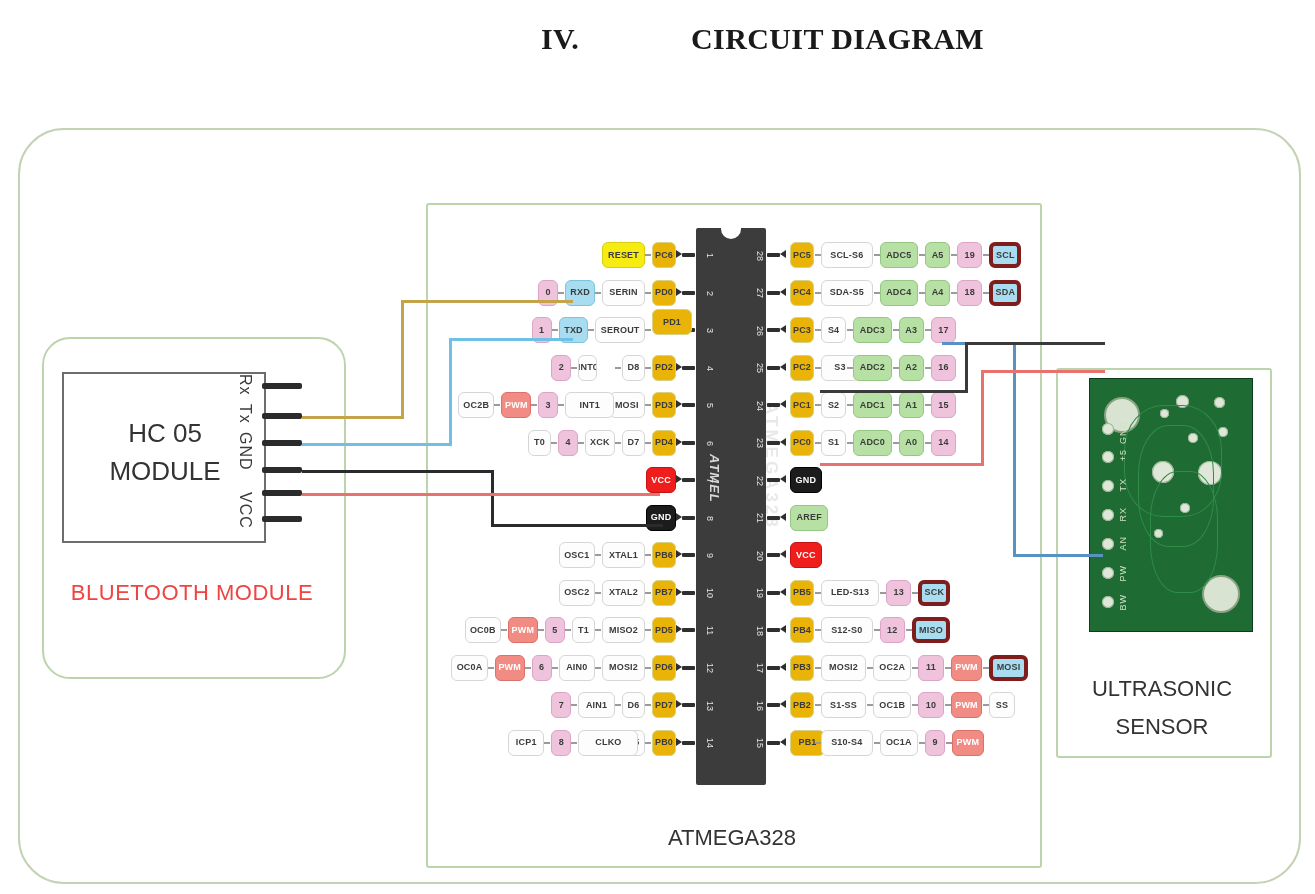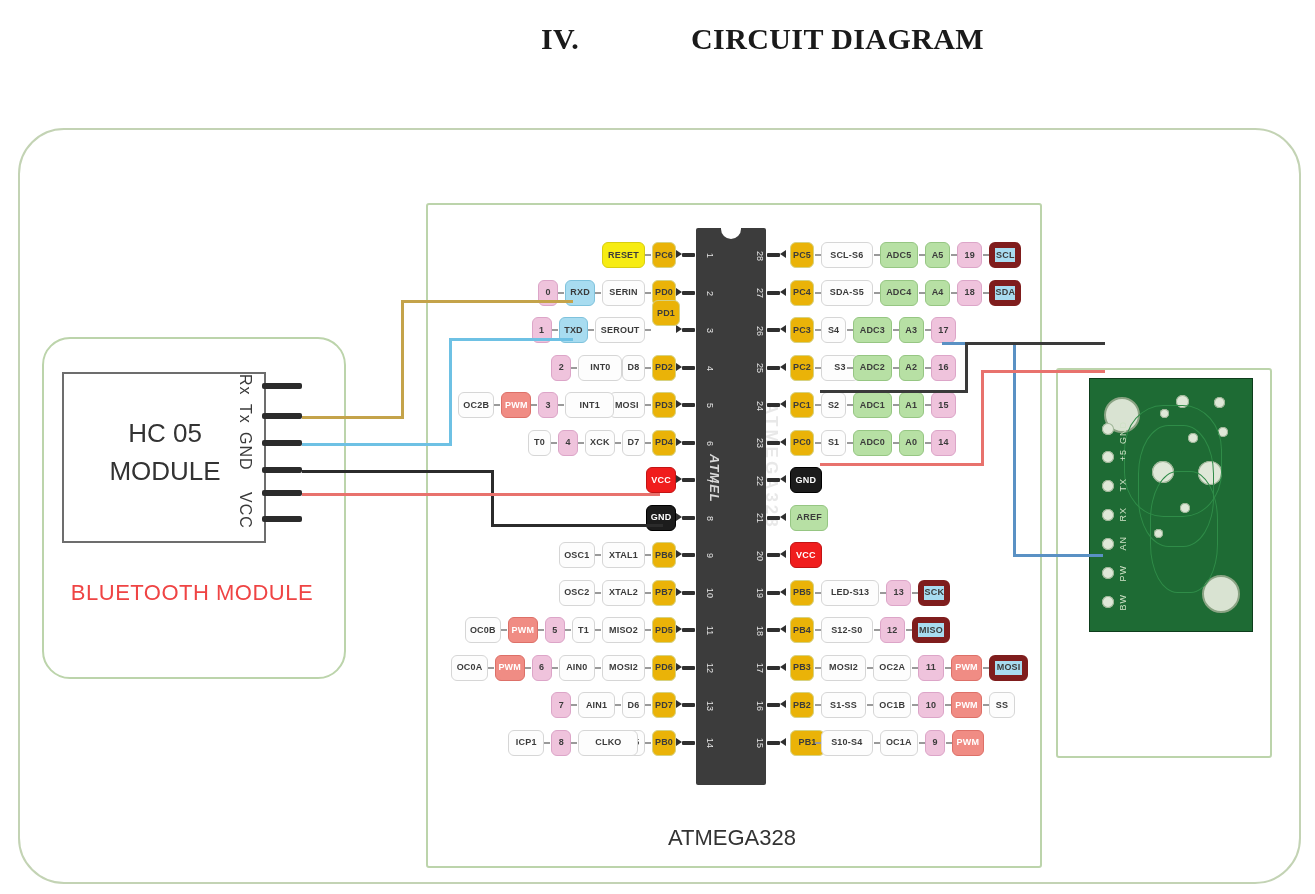--- a/index.html
+++ b/index.html
@@ -71,21 +71,21 @@
         align-items:center;justify-content:center;font-size:9px;font-weight:bold;
         color:#3b3b3b;text-align:center;line-height:9px;box-sizing:border-box;
         letter-spacing:.2px;padding:0 2px;overflow:hidden;white-space:nowrap;}
   .c-port   {background:#eab308;border:1px solid #d6d283;}
   .c-serial {background:#a8dcf0;border:1px solid #7fc2dc;}
   .c-white  {background:#fdfdfd;border:1px solid #d6d6d6;}
   .c-digital{background:#efc3dc;border:1px solid #dca5c8;}
   .c-pwm    {background:#f08c84;border:1px solid #dd7068;color:#fff;}
   .c-analog {background:#b7e0a4;border:1px solid #96c683;}
   .c-adc    {background:#b7e0a4;border:1px solid #96c683;}
-  .c-spi    {background:#a8dcf0;border:6px solid #7f1d1d;}
+  .c-spi    {background:#a8dcf0;border:4px solid #7f1d1d;}
   .c-reset  {background:#f7ec12;border:1px solid #d8ce10;}
   .c-vcc    {background:#f01d1d;border:1px solid #c21414;color:#fff;}
   .c-gnd    {background:#1c1c1c;border:1px solid #000;color:#fff;}
   .c-aref   {background:#b7e0a4;border:1px solid #96c683;}
   .dash{position:absolute;height:2px;background:#9a9a9a;}
 
   
   .wire{position:absolute;}
   .wh{height:3px;}
   .wv{width:3px;}
@@ -144,34 +144,34 @@
       <div class="arrow l" style="left:656px;top:157.5px;"></div>
       <div class="chip-lbl c-port" style="left:632px;top:149.5px;width:24px;">PD0</div>
       <div class="dash" style="left:625px;top:161.5px;width:6px;"></div>
       <div class="chip-lbl c-white" style="left:582px;top:149.5px;width:43px;">SERIN</div>
       <div class="dash" style="left:575px;top:161.5px;width:6px;"></div>
       <div class="chip-lbl c-serial" style="left:545.2px;top:149.5px;width:29.799999999999997px;">RXD</div>
       <div class="dash" style="left:538.2px;top:161.5px;width:6px;"></div>
       <div class="chip-lbl c-digital" style="left:518.2px;top:149.5px;width:20px;">0</div>
       <div class="pinleg" style="left:662px;top:198px;"></div>
       <div class="arrow l" style="left:656px;top:195px;"></div>
-      <div class="chip-lbl c-port" style="left:632px;top:170px;width:28px;">PD1</div>
+      <div class="chip-lbl c-port" style="left:632px;top:179px;width:40px;">PD1</div>
       <div class="dash" style="left:625px;top:199px;width:6px;"></div>
       <div class="chip-lbl c-white" style="left:575.4px;top:187px;width:49.599999999999994px;">SEROUT</div>
       <div class="dash" style="left:568.4px;top:199px;width:6px;"></div>
       <div class="chip-lbl c-serial" style="left:538.6px;top:187px;width:29.799999999999997px;">TXD</div>
       <div class="dash" style="left:531.6px;top:199px;width:6px;"></div>
       <div class="chip-lbl c-digital" style="left:511.6px;top:187px;width:20px;">1</div>
       <div class="pinleg" style="left:662px;top:235.5px;"></div>
       <div class="arrow l" style="left:656px;top:232.5px;"></div>
       <div class="chip-lbl c-port" style="left:632px;top:224.5px;width:24px;">PD2</div>
       <div class="dash" style="left:625px;top:236.5px;width:6px;"></div>
       <div class="chip-lbl c-white" style="left:601.8px;top:224.5px;width:23.2px;">D8</div>
       <div class="dash" style="left:594.8px;top:236.5px;width:6px;"></div>
-      <div class="chip-lbl c-white" style="left:558.4px;top:224.5px;width:44px;">INT0</div>
+      <div class="chip-lbl c-white" style="left:558.4px;top:224.5px;width:19px;">INT0</div>
       <div class="dash" style="left:551.4px;top:236.5px;width:6px;"></div>
       <div class="chip-lbl c-digital" style="left:531.4px;top:224.5px;width:20px;">2</div>
       <div class="pinleg" style="left:662px;top:273px;"></div>
       <div class="arrow l" style="left:656px;top:270px;"></div>
       <div class="chip-lbl c-port" style="left:632px;top:262px;width:24px;">PD3</div>
       <div class="dash" style="left:625px;top:274px;width:6px;"></div>
       <div class="chip-lbl c-white" style="left:588.6px;top:262px;width:36.4px;">MOSI</div>
       <div class="dash" style="left:581.6px;top:274px;width:6px;"></div>
       <div class="chip-lbl c-white" style="left:545.2px;top:262px;width:49px;">INT1</div>
       <div class="dash" style="left:538.2px;top:274px;width:6px;"></div>
@@ -452,20 +452,24 @@
     <div class="pad" style="left:12px;top:217px;width:12px;height:12px;"></div>
     <div class="silk" style="left:28px;top:42px;">GND</div>
     <div class="silk" style="left:28px;top:70px;">+5</div>
     <div class="silk" style="left:28px;top:99px;">TX</div>
     <div class="silk" style="left:28px;top:128px;">RX</div>
     <div class="silk" style="left:28px;top:157px;">AN</div>
     <div class="silk" style="left:28px;top:186px;">PW</div>
     <div class="silk" style="left:28px;top:215px;">BW</div>
   </div>
 
+  <div id="us-caption" style="left:1036px;top:540px;">
+    <div>ULTRASONIC</div>
+    <div>SENSOR</div>
+  </div>
 
   <div id="wires">
 
     <div class="wire wh" style="left:282px;top:286px;width:102px;background:#c4a34a;"></div>
     <div class="wire wv" style="left:381px;top:170px;height:119px;background:#c4a34a;"></div>
     <div class="wire wh" style="left:381px;top:170px;width:172px;background:#c4a34a;"></div>
 
     <div class="wire wh" style="left:282px;top:313px;width:150px;background:#6ec1e4;"></div>
     <div class="wire wv" style="left:429px;top:208px;height:108px;background:#6ec1e4;"></div>
     <div class="wire wh" style="left:429px;top:208px;width:124px;background:#6ec1e4;"></div>

